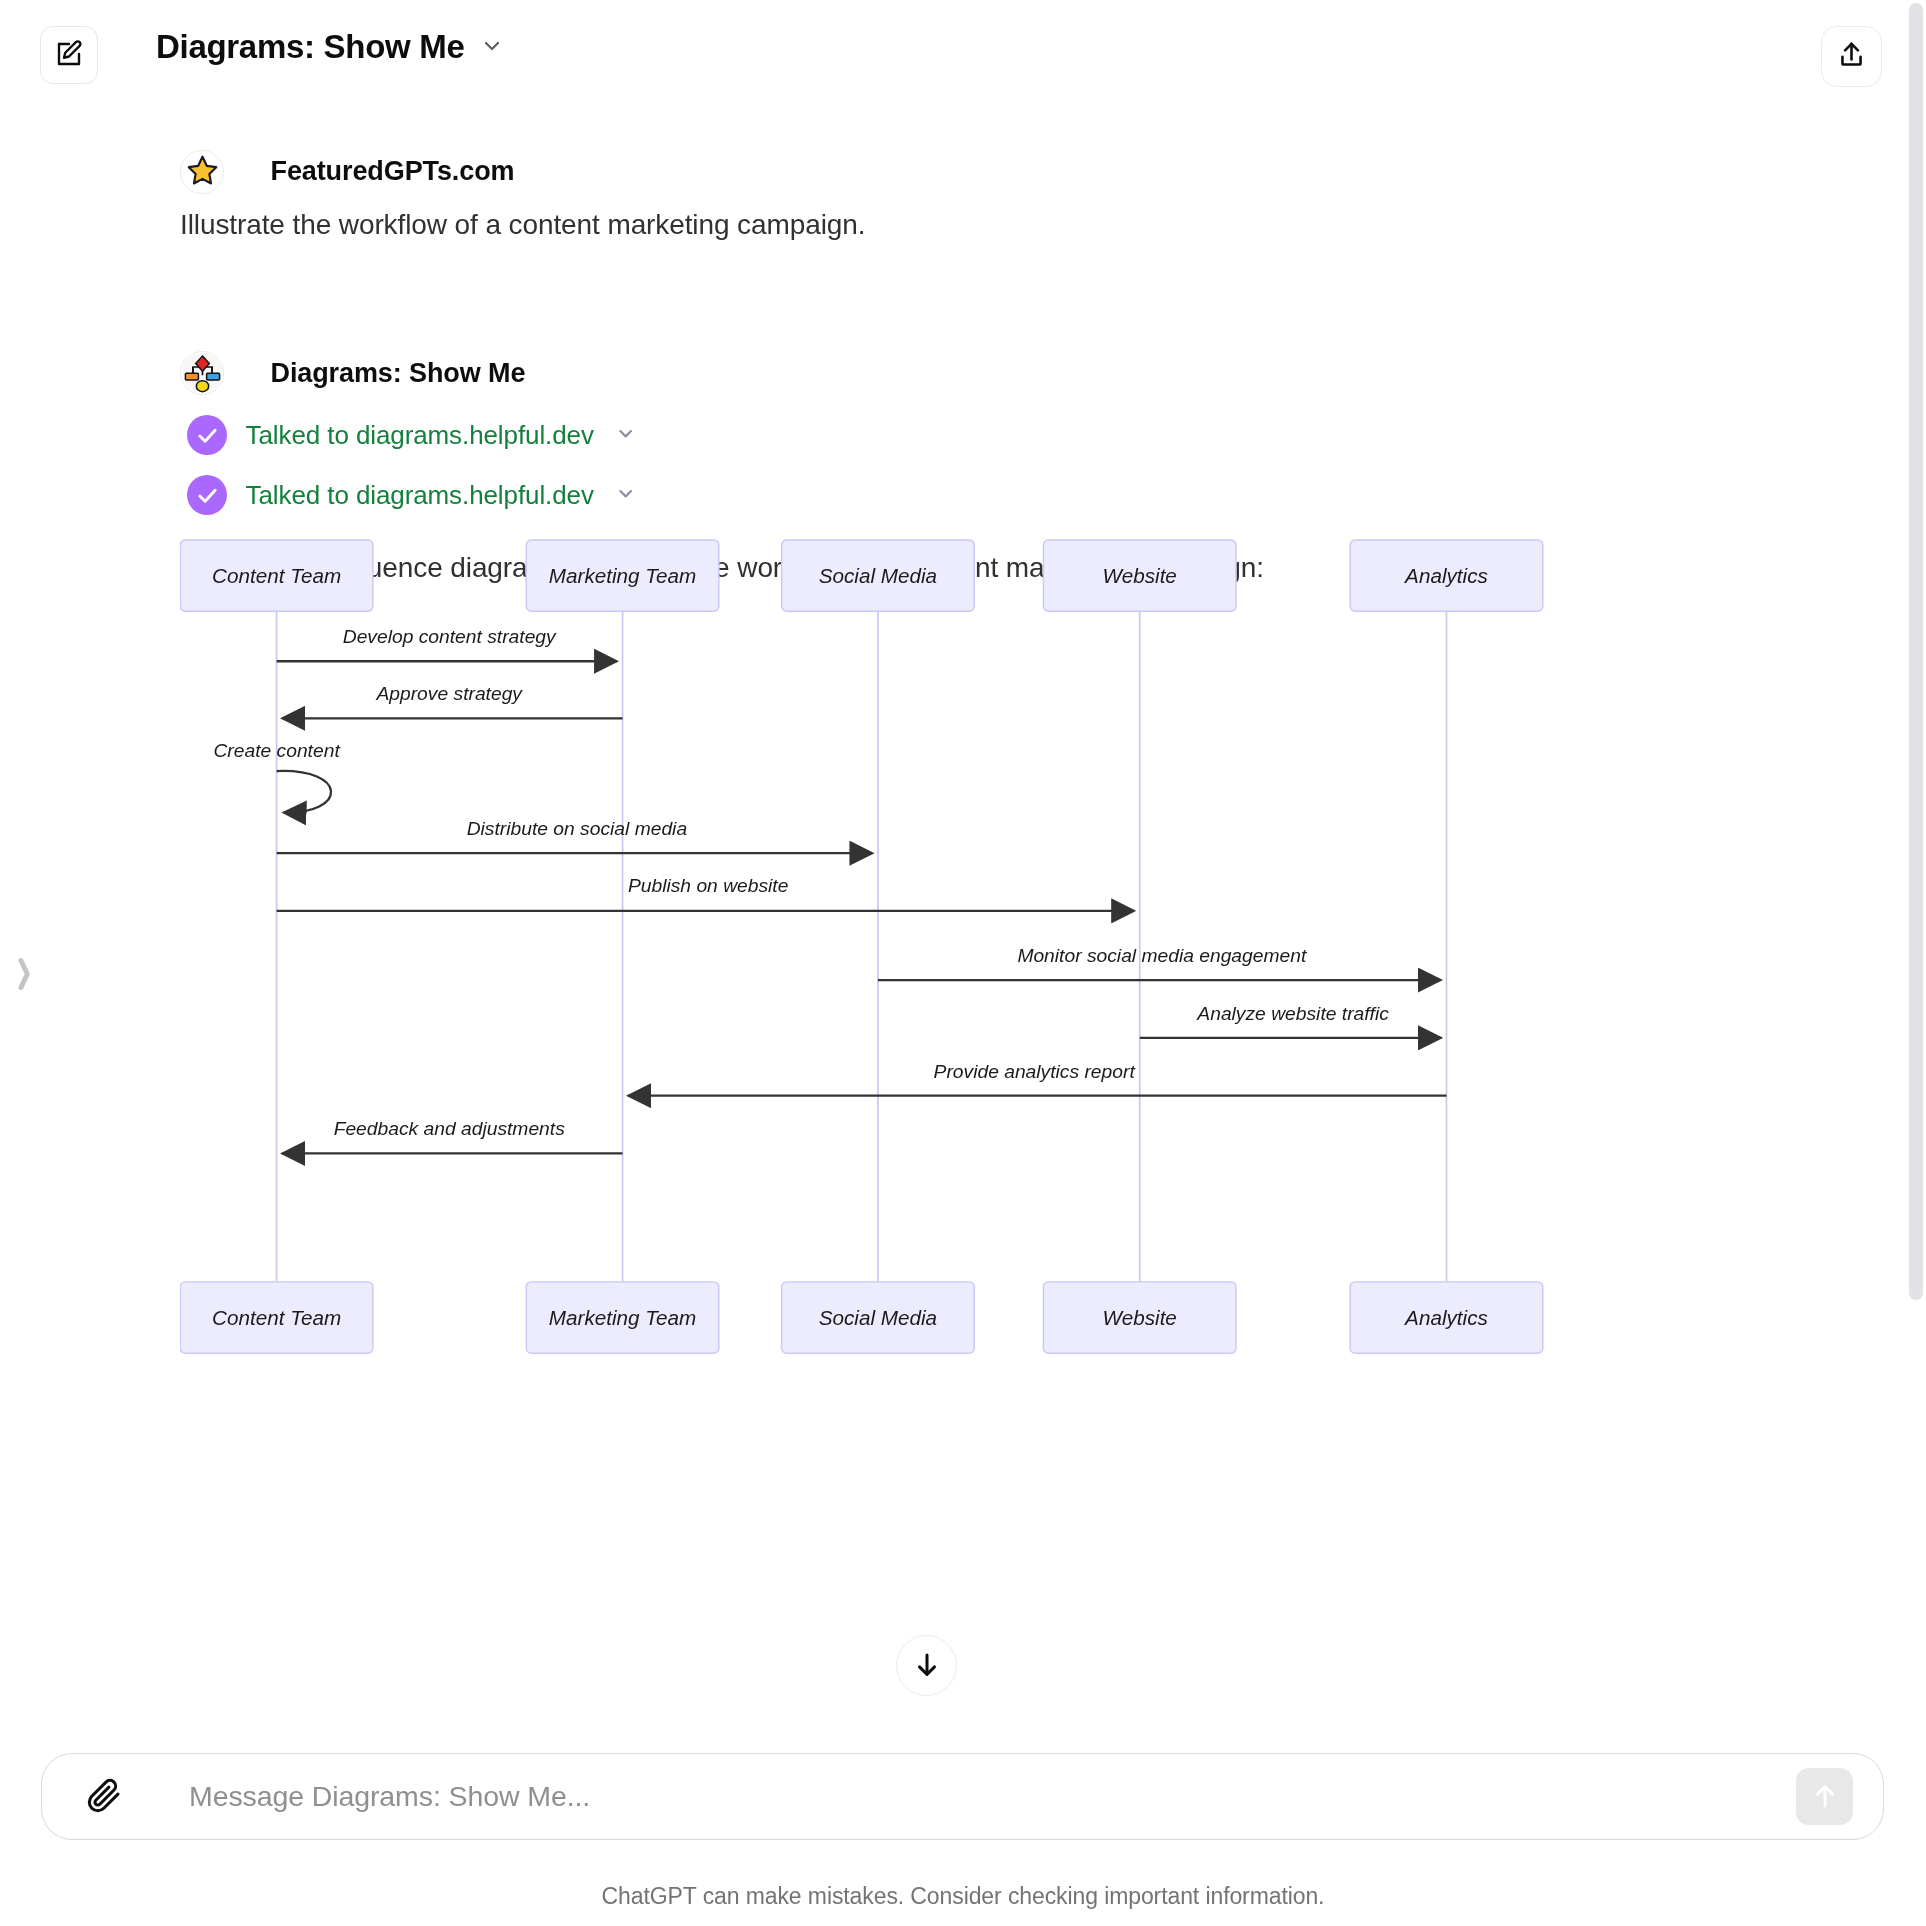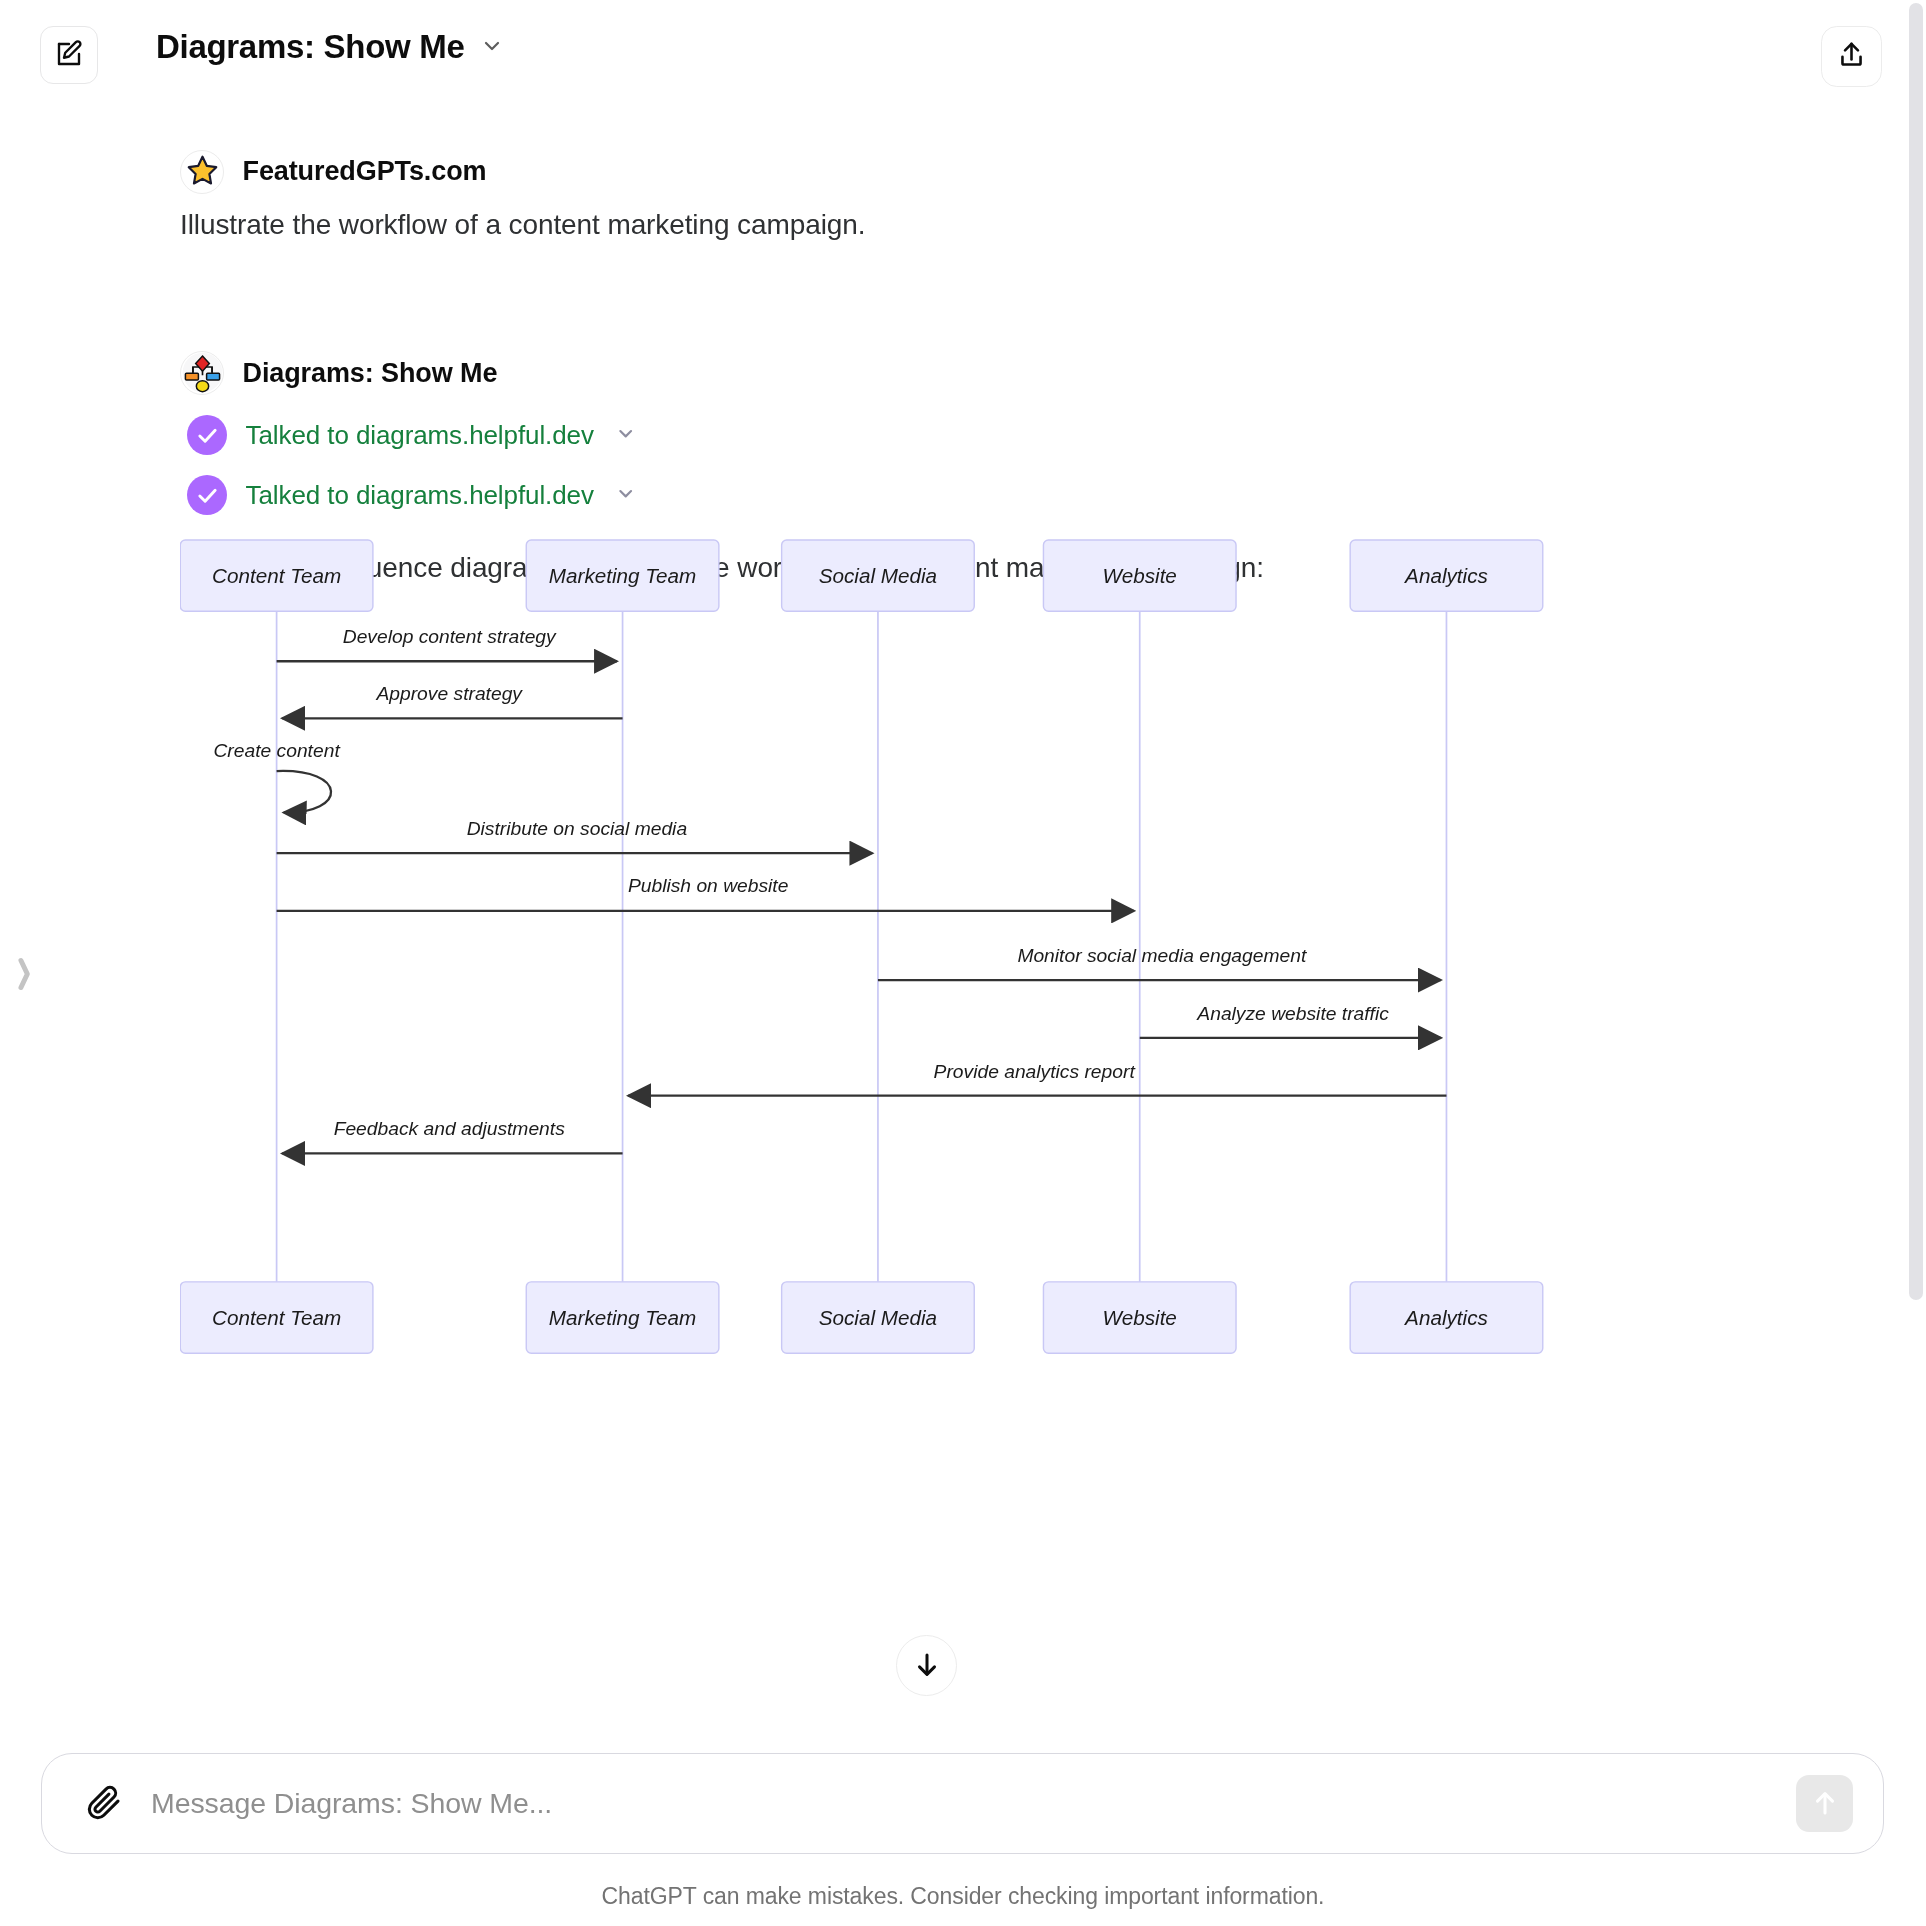--- a/index.html
+++ b/index.html
@@ -53,20 +53,21 @@
   .msg-head { display: flex; align-items: center; gap: 18.5px; }
   .avatar {
     width: 44px; height: 44px; border-radius: 50%;
     border: 1.4px solid #ececec; background: #fff;
     display: flex; align-items: center; justify-content: center;
     overflow: hidden; flex: 0 0 auto;
   }
   .author {
     font-size: 27px; font-weight: 700; color: #0d0d0d;
     letter-spacing: -0.1px;
+    margin-left: 28px;
   }
   .body-text {
     font-size: 28px; color: #2f3133; line-height: 1.45;
     letter-spacing: -0.1px;
   }
 
   .user-msg { position: absolute; left: 180px; top: 28.5px; width: 1569px; }
   .user-msg .body-text { margin-top: 11.4px; }
 
   .gpt-msg { position: absolute; left: 180px; top: 230px; width: 1627px; }
@@ -106,24 +107,24 @@
     display: flex; align-items: center; justify-content: center;
   }
 
   
   .composer-area {
     position: absolute; left: 0; bottom: 0; width: 1926px; height: 200px;
     background: #fff;
   }
   .composer {
     position: absolute; left: 41px; top: 27px;
-    width: 1843px; height: 101px;
+    width: 1843px; height: 87px;
     border: 1.4px solid #d9d9e0; border-radius: 31px;
     background: #fff;
-    display: flex; align-items: center;
+    display: flex; align-items: center; gap: 38px;
   }
   .clip-btn {
     margin-left: 40px; width: 43px; height: 43px;
     display: flex; align-items: center; justify-content: center;
     flex: 0 0 auto;
   }
   .composer-input {
     flex: 1 1 auto; border: none; outline: none; background: transparent;
     font-family: "Liberation Sans", sans-serif;
     font-size: 28.5px; color: #0d0d0d; margin-left: 26px;

